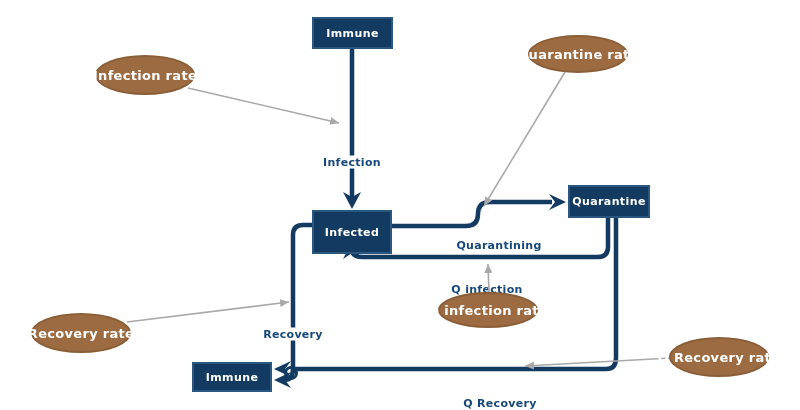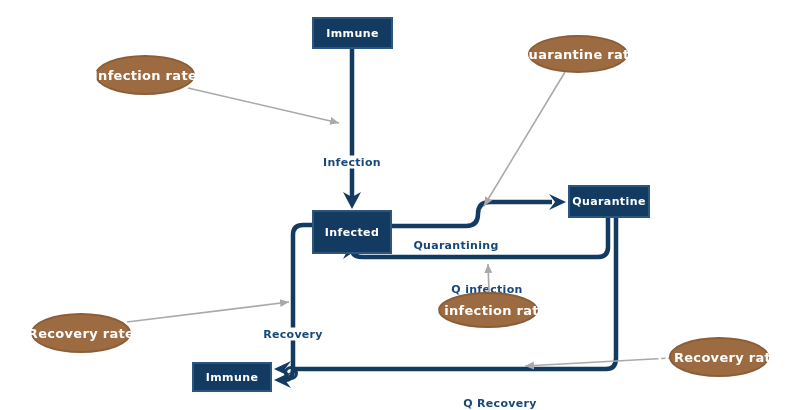--- a/index.html
+++ b/index.html
@@ -72,21 +72,21 @@
     <path class="flow-line" d="M312 225 H303 Q293 225 293 235 V369 Q293 380 284 380"></path>
     <circle cx="291" cy="373" r="5.5" fill="none" stroke="#133a60" stroke-width="3"></circle>
     <polygon class="flow-head" points="274,380 291,372 285,380 291,388"></polygon>
 
     <path class="flow-line" d="M616 218 V358 Q616 369 606 369 H293"></path>
     <polygon class="flow-head" points="274,369 291,361 285,369 291,377"></polygon>
   </svg>
 
   <div id="label-layer" class="layer">
     <div class="flow-label" style="left:352px;top:130px;">Infection</div>
-    <div class="flow-label" style="left:456px;top:213px;">Quarantining</div>
+    <div class="flow-label" style="left:499px;top:213px;">Quarantining</div>
     <div class="flow-label" style="left:487px;top:257px;">Q infection</div>
     <div class="flow-label" style="left:293px;top:302px;">Recovery</div>
     <div class="flow-label" style="left:500px;top:371px;">Q Recovery</div>
   </div>
 
   <svg id="connector-layer" class="layer" width="800" height="410" viewBox="0 0 800 410">
     <defs>
       <marker id="gray-arrow" markerUnits="userSpaceOnUse" markerWidth="10" markerHeight="9" refX="9" refY="4" orient="auto">
         <path d="M0,0 L9,4 L0,8 Z" fill="#a9a9a9"></path>
       </marker>

